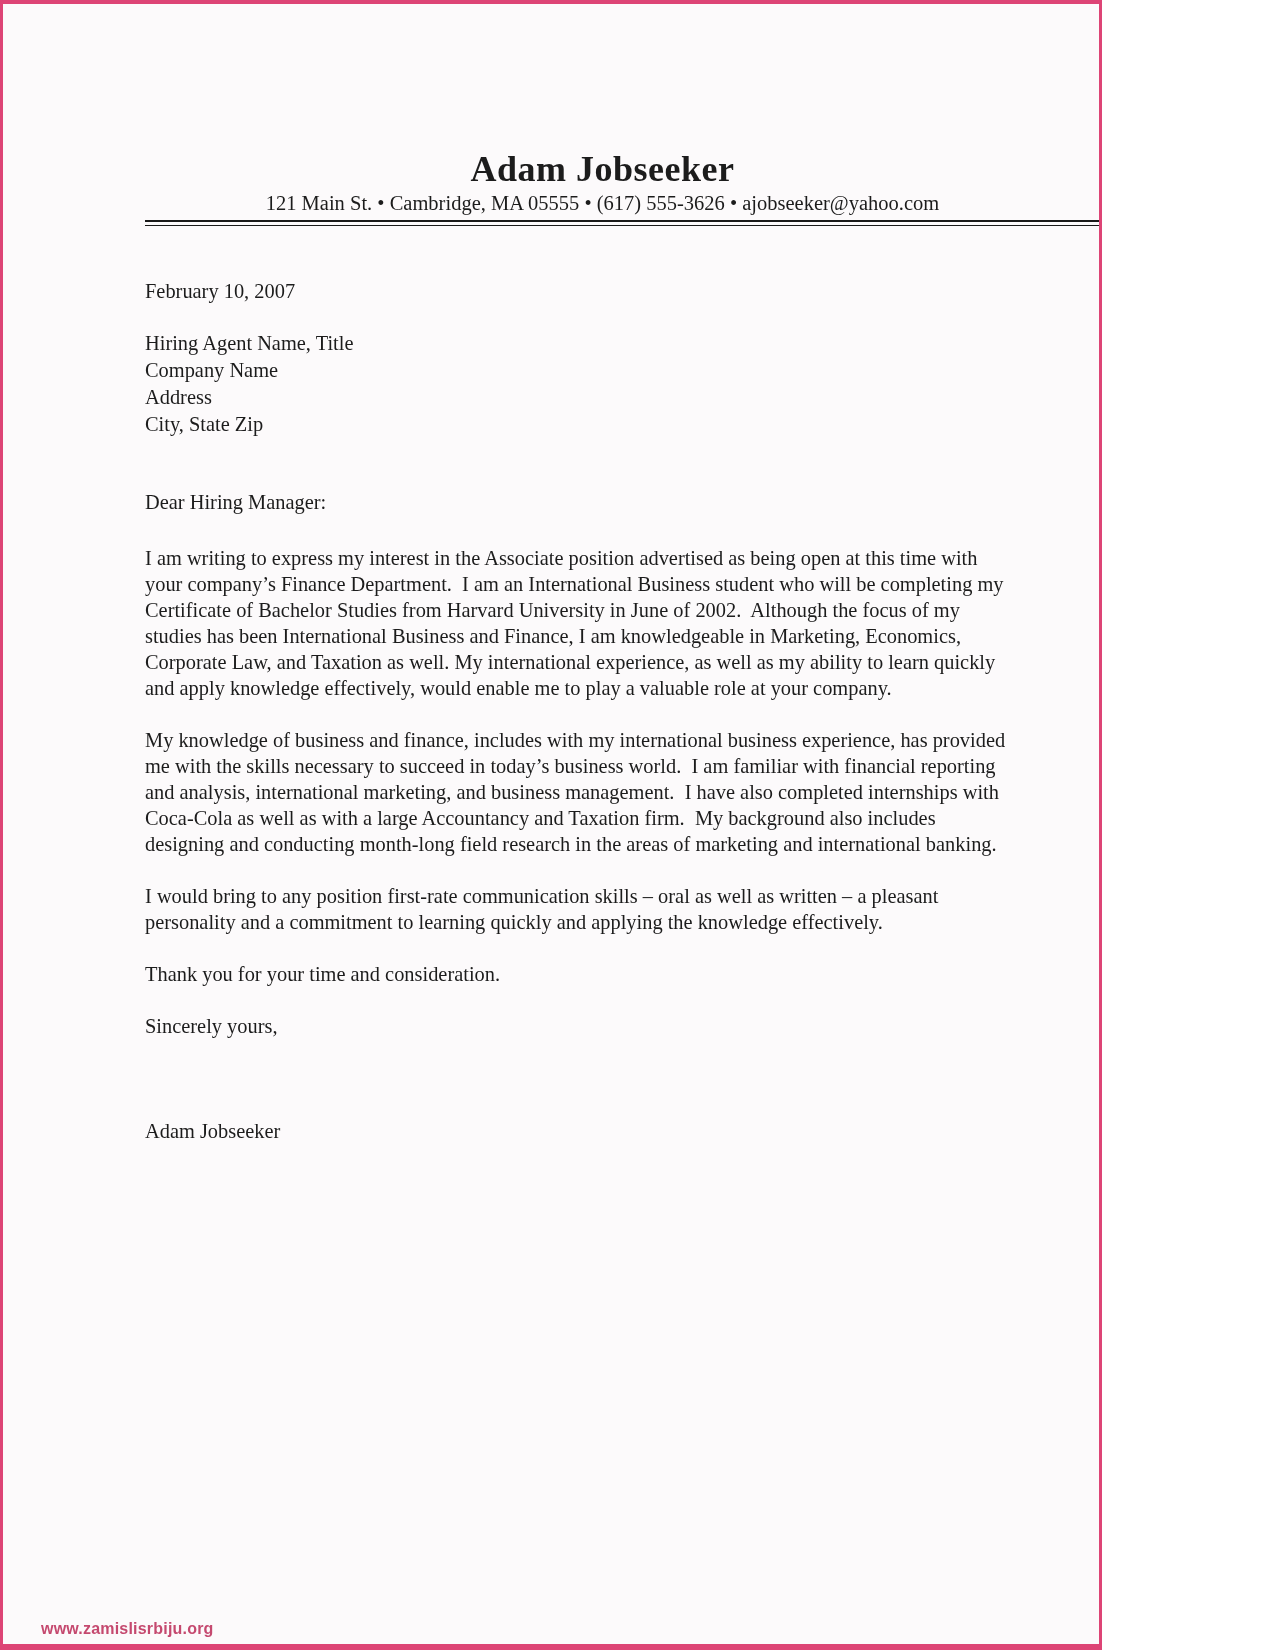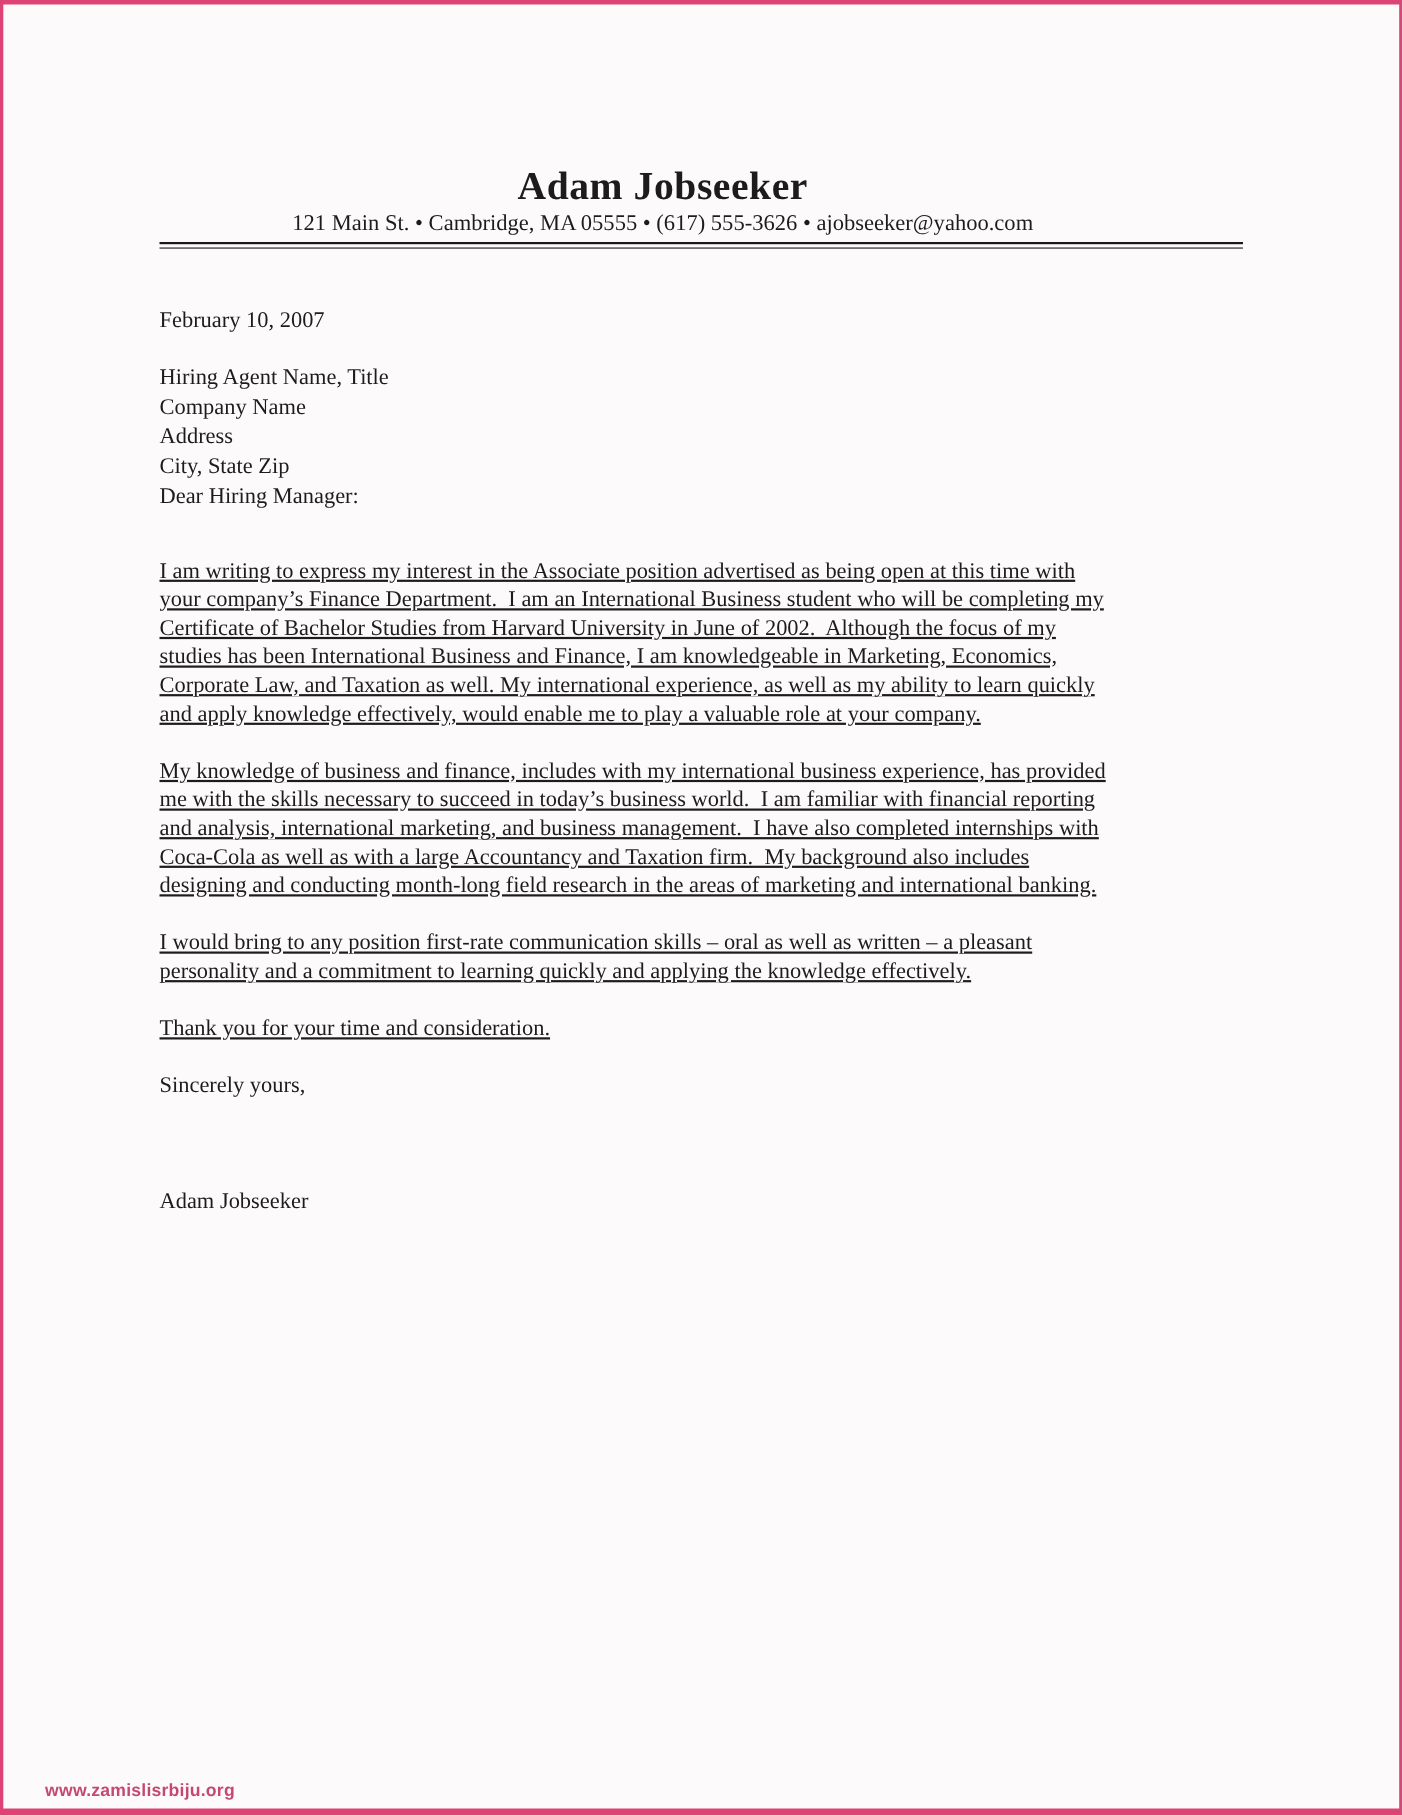--- a/index.html
+++ b/index.html
@@ -2,21 +2,21 @@
 <html style="--bg: #fcfafb; --accent: #dd4475; --ink: #1c1c1c; --footer: #c5496f;"><head>
 <meta charset="utf-8">
 <style>
   html, body {
     margin: 0;
     padding: 0;
     background: #ffffff;
   }
   .page {
     position: relative;
-    width: 1275px;
+    width: 1102px;
     height: 1650px;
     box-sizing: border-box;
     background: var(--bg, #fcfafb);
     border-top: 4px solid var(--accent, #dd4475);
     border-left: 3px solid var(--accent, #dd4475);
     border-right: 3px solid var(--accent, #dd4475);
     border-bottom: 6px solid var(--accent, #dd4475);
     overflow: hidden;
     font-family: "Liberation Serif", serif;
     color: var(--ink, #1c1c1c);
@@ -50,22 +50,22 @@
     border-bottom: 1.5px solid #1a1a1a;
   }
   .bodytext, .line {
     font-size: 20.4px;
     line-height: 26px;
     white-space: pre;
   }
   .date { margin-top: 52px; }
   .recipient { margin-top: 26px; }
   .recipient .line { line-height: 27px; }
-  .salutation { }
-  .letter-body { margin-top: 42px; text-decoration: underline; }
+  .salutation { margin-top: 51px; }
+  .letter-body { margin-top: 30px; }
   .para { margin-bottom: 26px; }
   .closing { }
   .signature { margin-top: 79px; }
   .footer-url {
     position: absolute;
     left: 38px;
     top: 1616px;
     font-family: "Liberation Sans", sans-serif;
     font-weight: bold;
     font-size: 16px;

